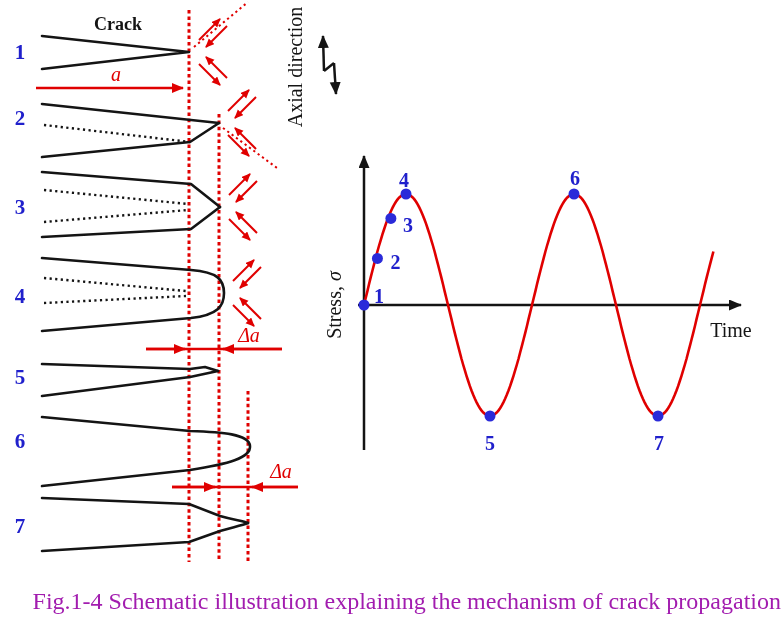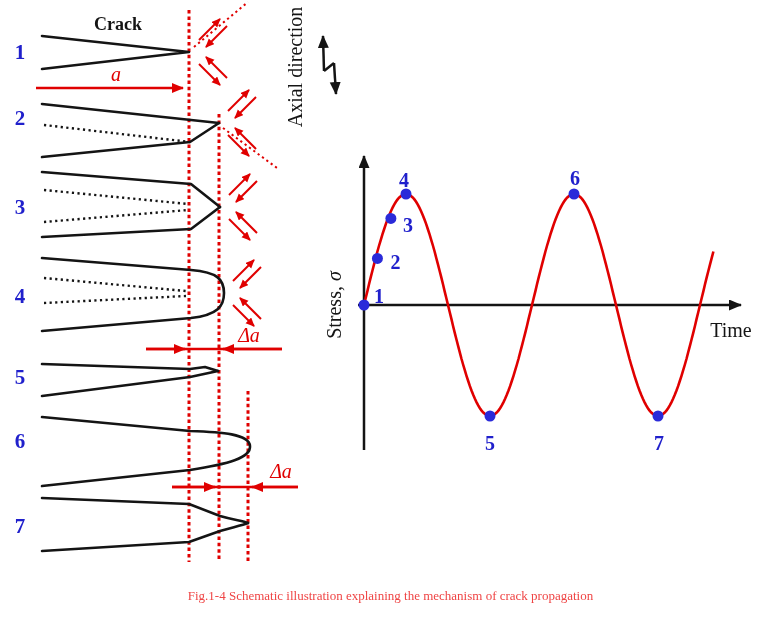--- a/index.html
+++ b/index.html
@@ -4,22 +4,22 @@
 <style>
   html,body{margin:0;padding:0;background:#fff;}
   #page{position:relative;width:781px;height:624px;background:#ffffff;overflow:hidden;
         font-family:"Liberation Serif",serif;}
   svg text{font-family:"Liberation Serif",serif;}
   .stage-num{font-size:21px;font-weight:bold;fill:#2020cc;}
   .crack-title{font-size:18px;font-weight:bold;fill:#141414;}
   .red-ital{font-size:20px;font-style:italic;fill:#e00000;}
   .axis-label{font-size:20px;fill:#141414;}
   .pt-label{font-size:20px;font-weight:bold;fill:#2020cc;}
-  .caption{position:absolute;left:0;right:0;top:588px;text-align:center;
-           font-size:13px;color:#ef4444;}
+  .caption{position:absolute;left:0;right:0;top:588px;text-align:right;
+           font-size:24px;color:#a21caf;}
   .crack-face{stroke:#141414;stroke-width:2.6;fill:none;stroke-linejoin:round;stroke-linecap:round;}
   .crack-dotted{stroke:#141414;stroke-width:2.4;fill:none;stroke-dasharray:2.2 3.4;}
   .redline{stroke:#e00000;stroke-width:3;fill:none;stroke-dasharray:3.5 2.9;}
   .redarrow{stroke:#e00000;stroke-width:2;fill:none;}
   .reddim{stroke:#e00000;stroke-width:2.6;fill:none;}
   .reddotted{stroke:#e00000;stroke-width:2;fill:none;stroke-dasharray:2.2 3.2;}
   .axis{stroke:#141414;stroke-width:2.5;fill:none;}
   .wave{stroke:#e00000;stroke-width:2.6;fill:none;}
 </style>
 </head>

